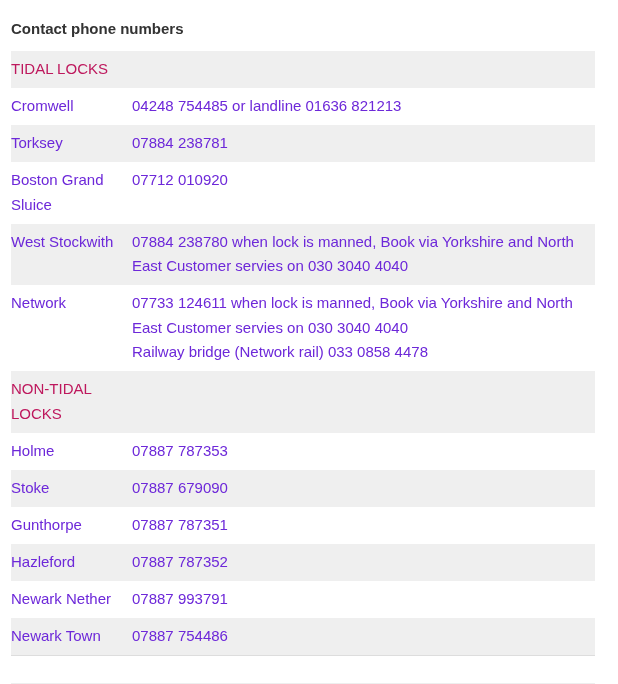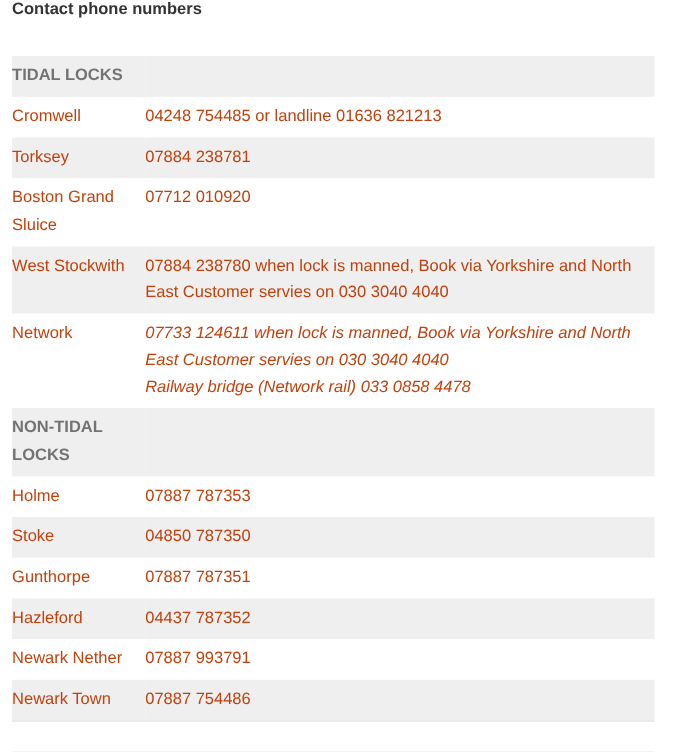--- a/index.html
+++ b/index.html
@@ -1,40 +1,40 @@
 <!DOCTYPE html>
 <html><head>
 <meta charset="utf-8">
 <style>
   html, body { margin: 0; padding: 0; background: #ffffff; }
   body {
     width: 618px; height: 684px; overflow: hidden; position: relative;
     font-family: "Liberation Sans", sans-serif; color: #333333;
   }
   .title {
-    position: absolute; left: 11px; top: 0;
+    position: absolute; left: 11px; top: 20px;
     font-size: 15px; font-weight: bold; line-height: 18px; color: #333333;
   }
   table.locks {
     position: absolute; left: 11px; top: 51px;
     width: 584px; border-collapse: collapse; table-layout: fixed;
     font-size: 15px; line-height: 24.5px;
     border-bottom: 1px solid #dddddd;
   }
   table.locks col.c1 { width: 121px; }
   table.locks td {
-    padding: 6.25px 0; vertical-align: top; color: #c2410c;
+    padding: 6.25px 0; vertical-align: top; color: #6d28d9;
   }
   table.locks tr.striped td { background: #efefef; }
-  table.locks tr.section td { font-weight: bold; color: #737373; }
+  table.locks tr.section td { font-weight: normal; color: #be185d; }
   table.locks td.name { padding-right: 8px; }
   .bottom-rule {
     position: absolute; left: 11px; top: 683px; width: 584px; height: 1px; background: #eeeeee;
   }
-  .line { display: block; font-style: italic; }
+  .line { display: block; }
 </style>
 </head>
 <body>
 
 <div class="title">Contact phone numbers</div>
 
 <table class="locks">
   <colgroup>
       <col class="c1">
       <col class="c2">
@@ -70,29 +70,29 @@
     <tr class="section striped">
       <td>NON-TIDAL LOCKS</td>
       <td></td>
     </tr>
     <tr>
       <td class="name">Holme</td>
       <td>07887 787353</td>
     </tr>
     <tr class="striped">
       <td class="name">Stoke</td>
-      <td>04850 787350</td>
+      <td>07887 679090</td>
     </tr>
     <tr>
       <td class="name">Gunthorpe</td>
       <td>07887 787351</td>
     </tr>
     <tr class="striped">
       <td class="name">Hazleford</td>
-      <td>04437 787352</td>
+      <td>07887 787352</td>
     </tr>
     <tr>
       <td class="name">Newark Nether</td>
       <td>07887 993791</td>
     </tr>
     <tr class="striped">
       <td class="name">Newark Town</td>
       <td>07887 754486</td>
     </tr>
   </tbody>

